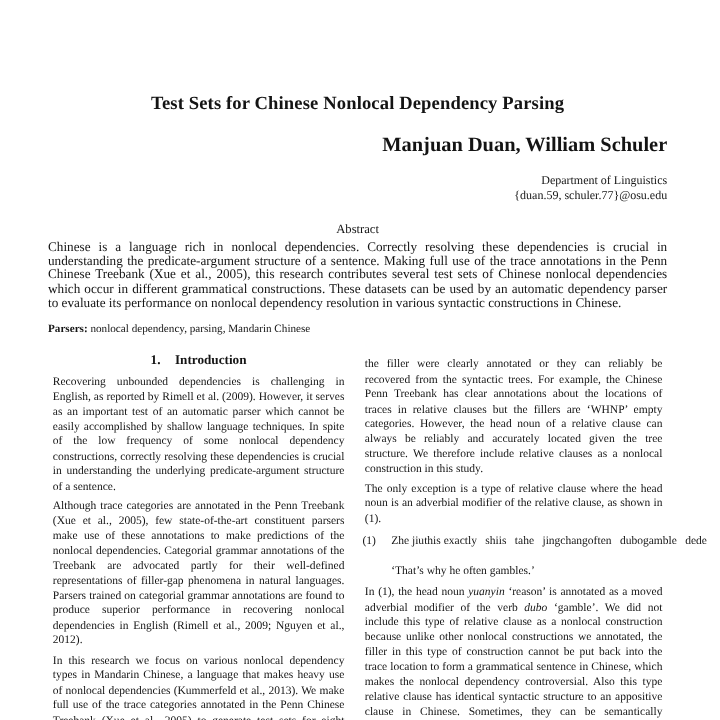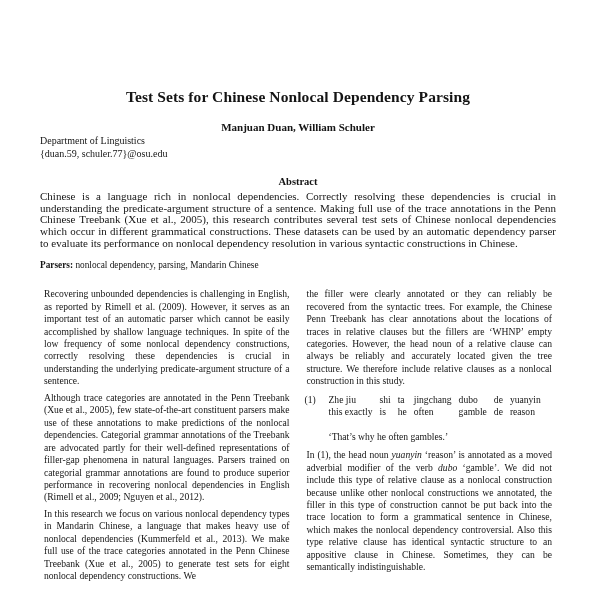--- a/index.html
+++ b/index.html
@@ -3,42 +3,42 @@
 <meta charset="utf-8">
 <style>
   * { box-sizing: border-box; margin: 0; padding: 0; }
   html, body { width: 600px; height: 600px; }
   body {
     background: #ffffff;
     color: #141414;
     font-family: "Liberation Serif", "DejaVu Serif", serif;
     overflow: hidden;
   }
-  .page { width: 596px; height: 600px; padding: 14px 40px; overflow: hidden; }
+  .page { width: 596px; height: 600px; padding: 4px 40px; overflow: hidden; }
 
   .title {
     margin-top: 74px;
     text-align: center;
     font-size: 15.5px;
     font-weight: bold;
     letter-spacing: 0.1px;
   }
   .authors {
     margin-top: 15px;
-    text-align: center;
-    font-size: 11px;
+    text-align: right;
+    font-size: 17px;
     font-weight: bold;
   }
-  .affil { text-align: left; font-size: 10px; line-height: 12.6px; margin-top: 2px; }
+  .affil { text-align: right; font-size: 10px; line-height: 12.6px; margin-top: 14px; }
 
   .abs-head {
     margin-top: 16px;
     text-align: center;
     font-size: 10.5px;
-    font-weight: bold;
+    font-weight: normal;
   }
   .abs {
     margin-top: 4px;
     font-size: 11px;
     line-height: 11.6px;
     text-align: justify;
   }
   .kw { margin-top: 11px; font-size: 9.3px; }
   .kw b { font-weight: bold; }
 
@@ -53,21 +53,21 @@
   }
   .sec-head .sec-num { margin-right: 12px; }
 
   .col p { margin: 4px; }
   .it { font-style: italic; }
 
   .example { display: flex; margin: 6px 0 6px 2px; text-align: left; }
   .ex-num { width: 24px; flex: none; }
   .ex-body { flex: 1; }
   .gloss-row { display: flex; flex-wrap: nowrap; }
-  .gw { display: inline-flex; flex-direction: column; margin-right: 7px; }
+  .gw { display: inline-flex; flex-direction: row; margin-right: 7px; }
   .gw span { white-space: nowrap; }
   .ex-trans { margin-top: 12px; }
 </style>
 </head>
 <body>
 
 <div class="page">
 
   <h1 class="title">Test Sets for Chinese Nonlocal Dependency Parsing</h1>
 
@@ -79,27 +79,31 @@
   </div>
 
   <div class="abs-head">Abstract</div>
   <p class="abs">Chinese is a language rich in nonlocal dependencies. Correctly resolving these dependencies is crucial in understanding the predicate-argument structure of a sentence. Making full use of the trace annotations in the Penn Chinese Treebank (Xue et al., 2005), this research contributes several test sets of Chinese nonlocal dependencies which occur in different grammatical constructions. These datasets can be used by an automatic dependency parser to evaluate its performance on nonlocal dependency resolution in various syntactic constructions in Chinese.</p>
 
   <p class="kw"><b>Parsers:</b> <span>nonlocal dependency, parsing, Mandarin Chinese</span></p>
 
   <div class="cols">
 
     <div class="col">
+      <div class="sec-head">
+        <span class="sec-num">1.</span><span>Introduction</span>
+      </div>
       <p>Recovering unbounded dependencies is challenging in English, as reported by Rimell et al. (2009). However, it serves as an important test of an automatic parser which cannot be easily accomplished by shallow language techniques. In spite of the low frequency of some nonlocal dependency constructions, correctly resolving these dependencies is crucial in understanding the underlying predicate-argument structure of a sentence.</p>
       <p>Although trace categories are annotated in the Penn Treebank (Xue et al., 2005), few state-of-the-art constituent parsers make use of these annotations to make predictions of the nonlocal dependencies. Categorial grammar annotations of the Treebank are advocated partly for their well-defined representations of filler-gap phenomena in natural languages. Parsers trained on categorial grammar annotations are found to produce superior performance in recovering nonlocal dependencies in English (Rimell et al., 2009; Nguyen et al., 2012).</p>
       <p>In this research we focus on various nonlocal dependency types in Mandarin Chinese, a language that makes heavy use of nonlocal dependencies (Kummerfeld et al., 2013). We make full use of the trace categories annotated in the Penn Chinese Treebank (Xue et al., 2005) to generate test sets for eight nonlocal dependency constructions. We</p>
     </div>
 
     <div class="col">
       <p>the filler were clearly annotated or they can reliably be recovered from the syntactic trees. For example, the Chinese Penn Treebank has clear annotations about the locations of traces in relative clauses but the fillers are ‘WHNP’ empty categories. However, the head noun of a relative clause can always be reliably and accurately located given the tree structure. We therefore include relative clauses as a nonlocal construction in this study.</p>
+      <p>The only exception is a type of relative clause where the head noun is an adverbial modifier of the relative clause, as shown in (1).</p>
 
       <div class="example">
         <span class="ex-num">(1)</span>
         <div class="ex-body">
           <div class="gloss-row">
             <span class="gw">
                 <span>Zhe jiu</span>
                 <span>this exactly</span>
               </span>
             <span class="gw">

